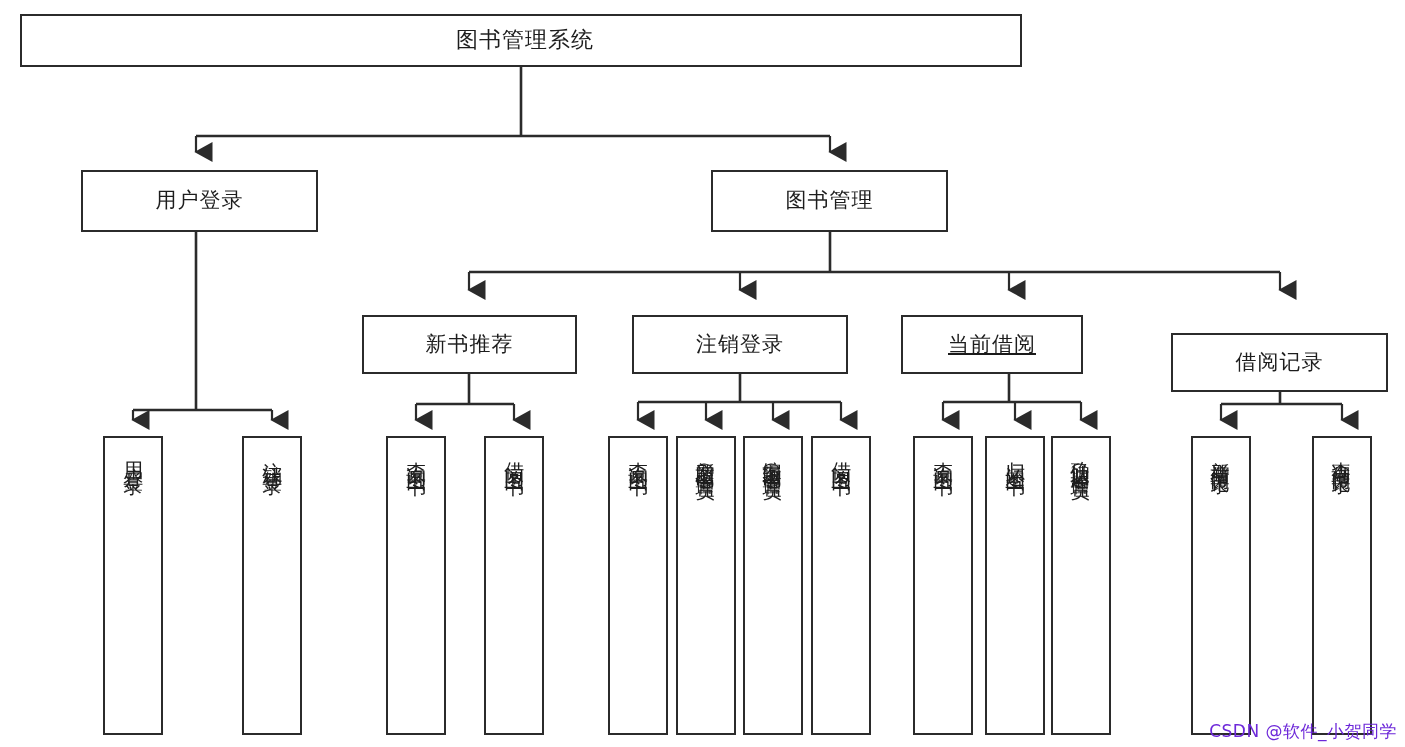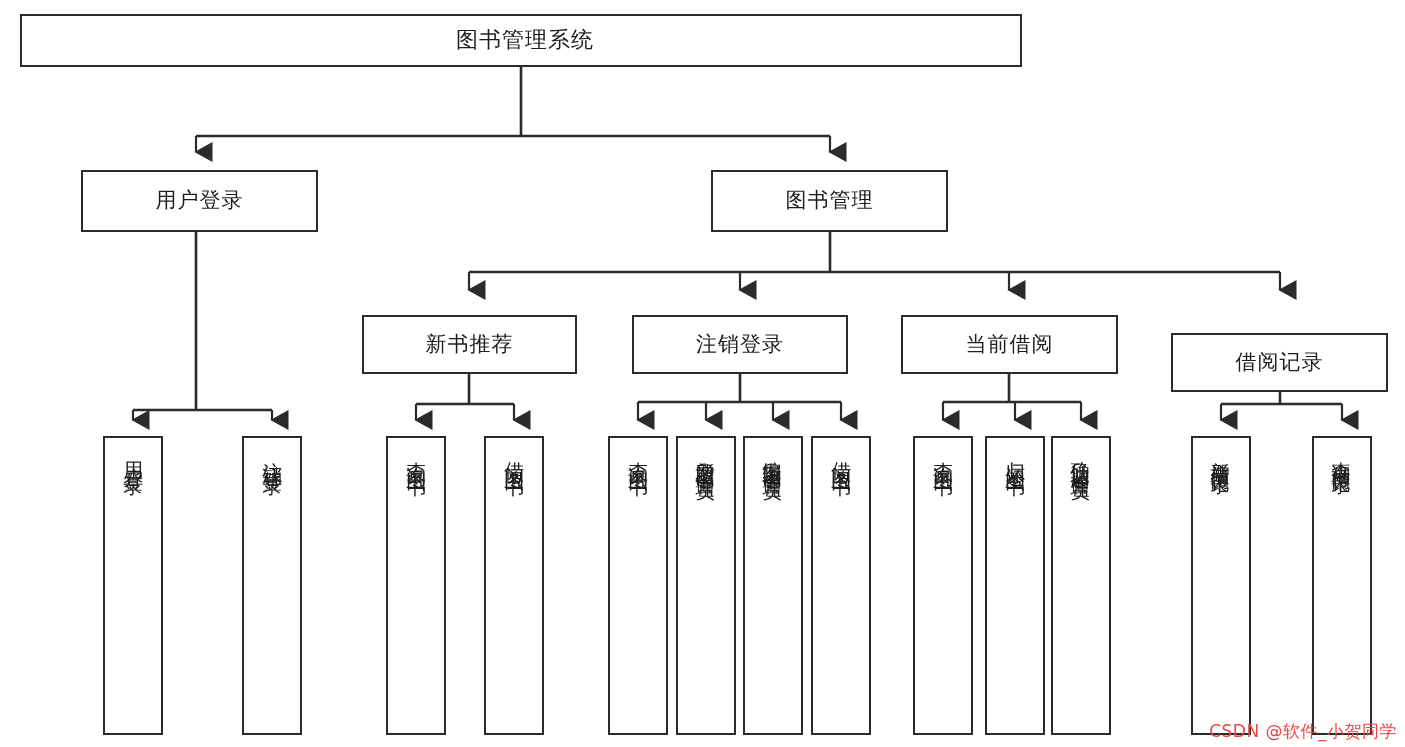--- a/index.html
+++ b/index.html
@@ -60,21 +60,21 @@
     text-align:left;
   }
   .node.leaf.tall .lbl{ font-size:19px; letter-spacing:3px; }
 
   
   #watermark{
     position:absolute;
     right:8px;
     bottom:4px;
     font-size:17px;
-    color:#ef4444;
+    color:#6d28d9;
     letter-spacing:0.5px;
     z-index:5;
     white-space:nowrap;
     font-family:"DejaVu Sans","Liberation Sans",sans-serif;
     margin-top:15px;
   }
 </style>
 </head>
 <body>
 
@@ -140,21 +140,21 @@
   <div class="node" id="node-l3-0" style="left: 362px; top: 315px; width: 215px; height: 59px;">
     <span class="lbl">新书推荐</span>
   </div>
 
   <div class="node" id="node-l2-1" style="left: 711px; top: 170px; width: 237px; height: 62px;">
     <span class="lbl">图书管理</span>
   </div>
   <div class="node" id="node-l3-1" style="left: 632px; top: 315px; width: 216px; height: 59px;">
     <span class="lbl">注销登录</span>
   </div>
-  <div class="node" id="node-l3-2" style="left: 901px; top: 315px; width: 217px; height: 59px;">
+  <div class="node" id="node-l3-2" style="left: 901px; top: 315px; width: 182px; height: 59px; text-decoration: underline;">
     <span class="lbl">当前借阅</span>
   </div>
   <div class="node" id="node-l3-3" style="left: 1171px; top: 333px; width: 217px; height: 59px;">
     <span class="lbl">借阅记录</span>
   </div>
 
   <div class="node leaf" id="node-leaf-0" style="left: 103px; top: 436px; width: 60px; height: 299px;">
     <span class="lbl">用户登录</span>
   </div>
   <div class="node leaf" id="node-leaf-1" style="left: 242px; top: 436px; width: 60px; height: 299px;">

